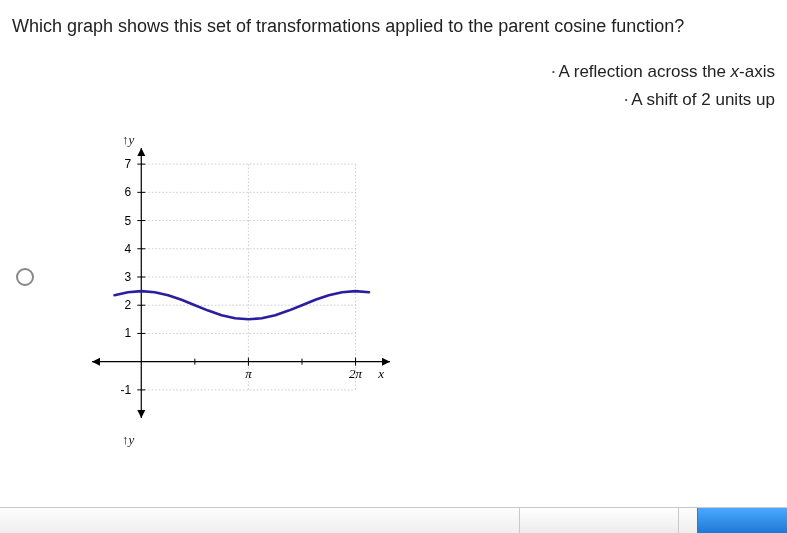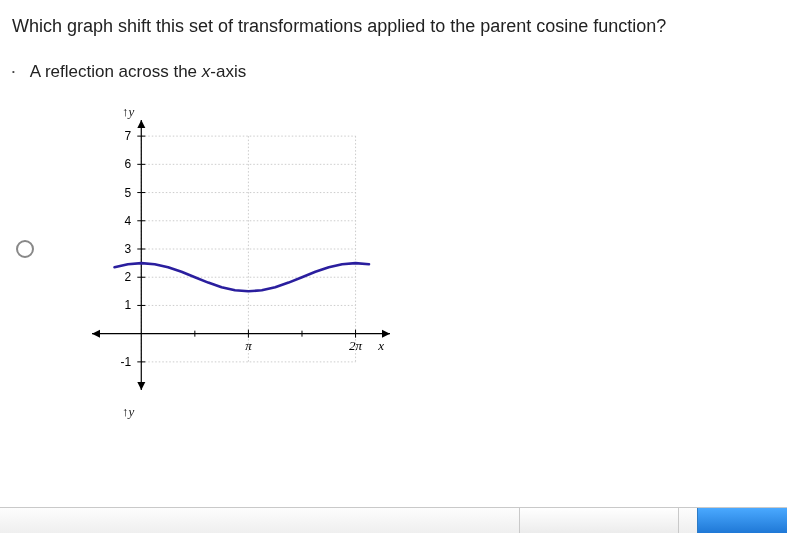--- a/index.html
+++ b/index.html
@@ -13,20 +13,21 @@
     overflow: hidden;
   }
   .question {
     font-size: 18px;
     padding: 14px 12px 8px 12px;
     line-height: 1.35;
   }
   .italic-x { font-style: italic; }
   .transforms {
     padding: 12px 12px 0 12px;
+    text-align: right;
   }
   .transforms li {
     list-style: none;
     font-size: 17px;
     line-height: 1.65;
   }
   .transforms li::before {
     content: "\2022";
     display: inline-block;
     width: 14px;
@@ -88,25 +89,28 @@
   }
   .footer-btn {
     width: 90px;
     background: linear-gradient(#4aa9ff, #1f78d6);
     border-left: 1px solid #2d7bc5;
   }
 </style>
 </head>
 <body>
 
-<div class="question">Which graph shift this set of transformations applied to the parent cosine function?</div>
+<div class="question">Which graph shows this set of transformations applied to the parent cosine function?</div>
 
 <ul class="transforms">
   <li>
     <span>A reflection across the </span><span class="italic-x">x</span><span>-axis</span>
+  </li>
+  <li>
+    <span>A shift of 2 units up</span>
   </li>
 </ul>
 
 <div class="answer-row">
   <div class="radio"></div>
 
   <div class="chart-wrap">
     <div class="ylabel-top">
       <span class="arrow">↑</span><span>y</span>
     </div>

